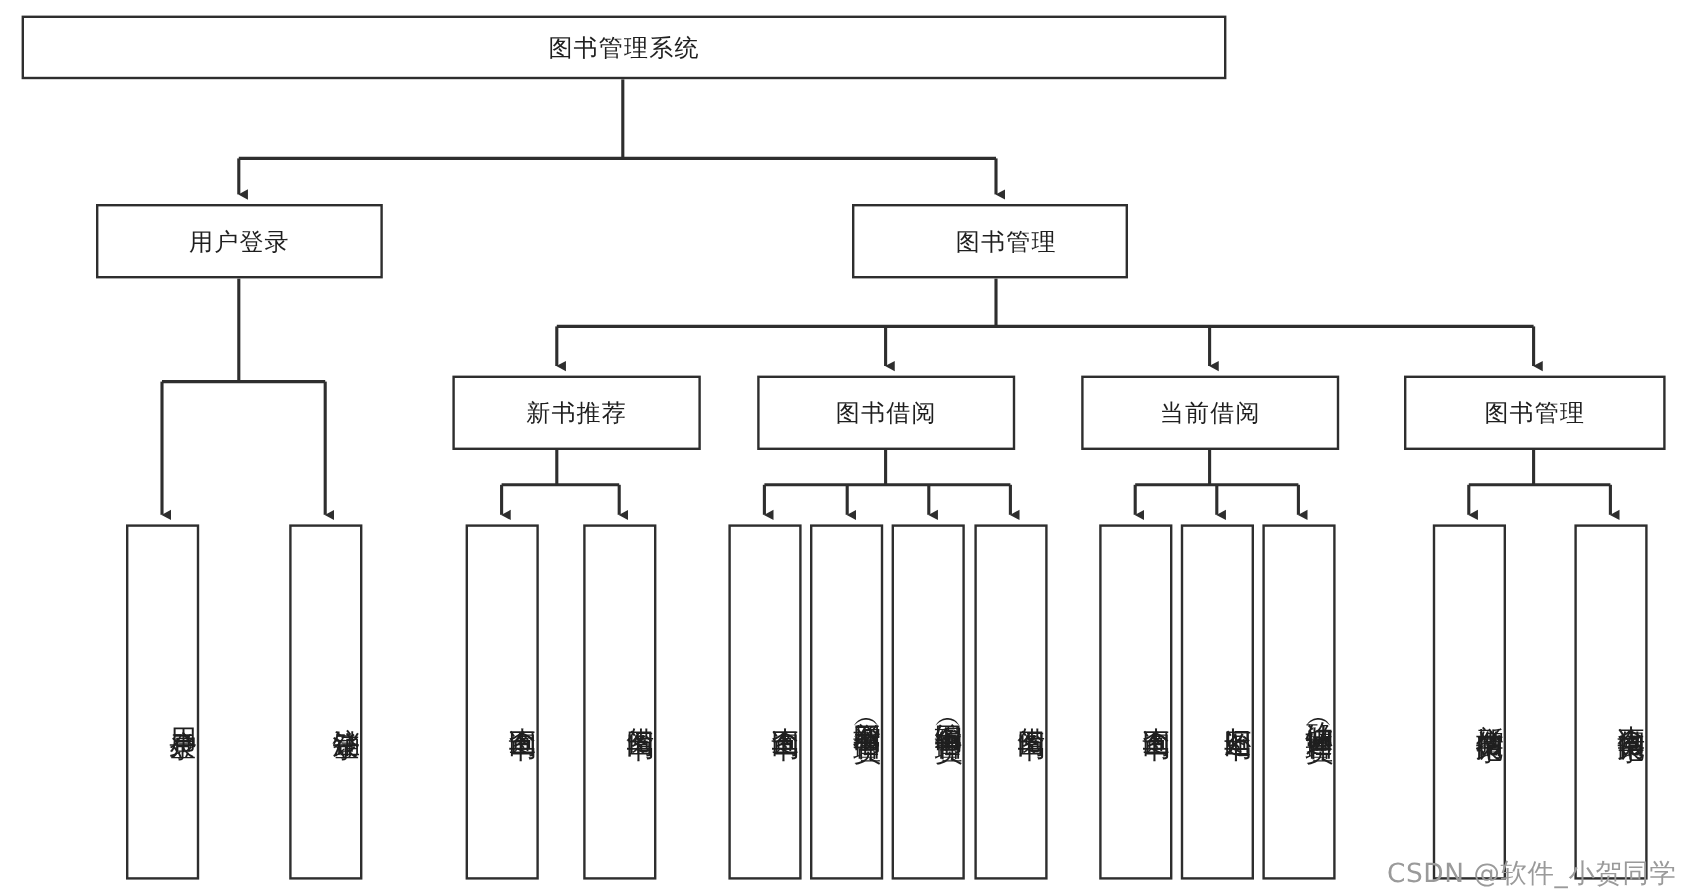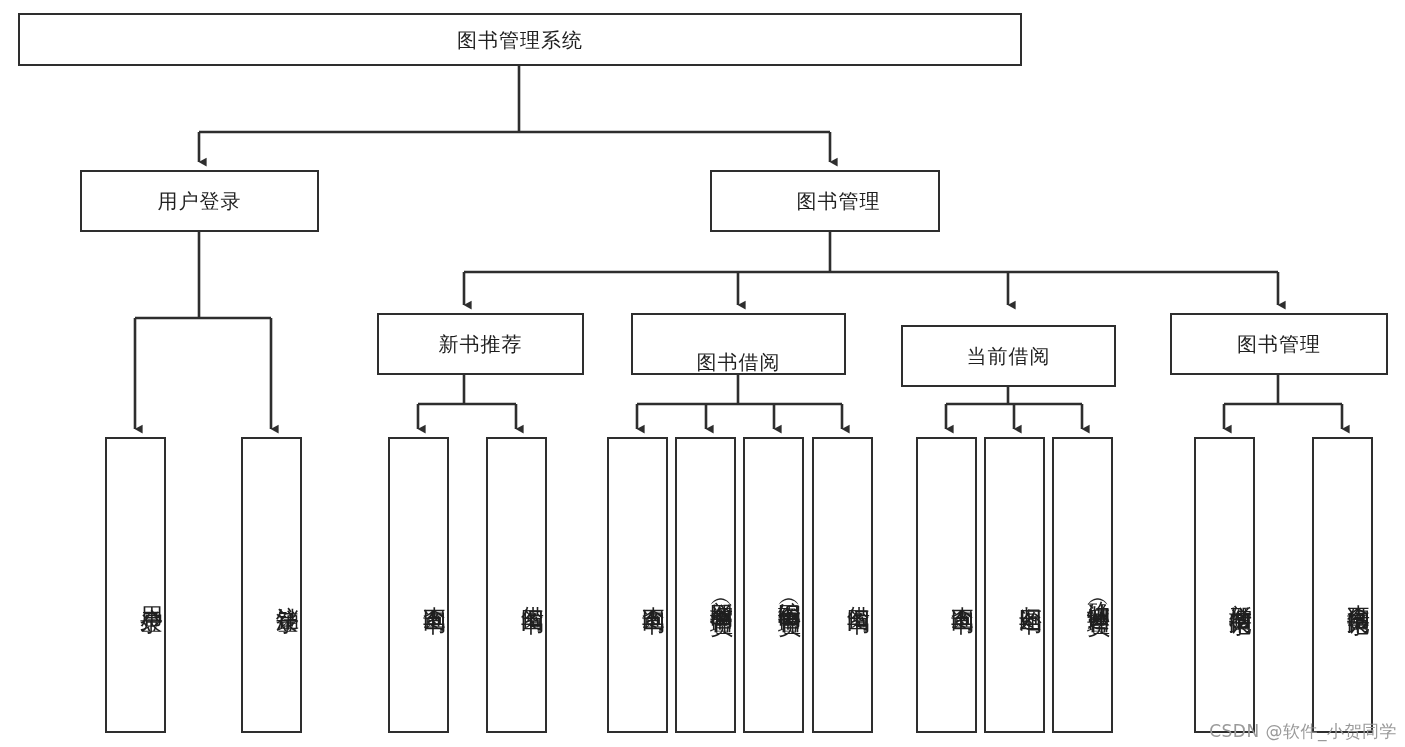--- a/index.html
+++ b/index.html
@@ -50,21 +50,21 @@
   .node.vert .vlabel {
     writing-mode: vertical-rl;
     text-orientation: upright;
     display: block;
     white-space: nowrap;
   }
   .watermark {
     position: absolute;
     right: 8px;
     bottom: 4px;
-    font-size: 17px;
+    font-size: 22px;
     color: #9a9a9a;
     letter-spacing: 0.5px;
     white-space: nowrap;
     pointer-events: none;
   }
 </style>
 </head>
 <body>
 
 <div id="canvas">
@@ -127,24 +127,24 @@
   <div class="node horiz" style="left:80px; top:170px; width:239px; height:62px;">
     <span>用户登录</span>
   </div>
   <div class="node horiz" style="left:710px; top:170px; width:230px; height:62px;padding-left:27px;">
     <span>图书管理</span>
   </div>
 
   <div class="node horiz" style="left:361px; top:313px; width:207px; height:62px;margin-left:16px;">
     <span>新书推荐</span>
   </div>
-  <div class="node horiz" style="left:631px; top:313px; width:215px; height:62px;align-items:flex-end;">
+  <div class="node horiz" style="left:631px; top:313px; width:215px; height:62px;">
     <span>图书借阅</span>
   </div>
-  <div class="node horiz" style="left:901px; top:313px; width:215px; height:62px;margin-top:12px;">
+  <div class="node horiz" style="left:901px; top:313px; width:215px; height:62px;">
     <span>当前借阅</span>
   </div>
   <div class="node horiz" style="left:1170px; top:313px; width:218px; height:62px;">
     <span>图书管理</span>
   </div>
 
   <div class="node vert" style="left:105px; top:437px; width:61px; height:296px;">
     <span class="vlabel">用户登录</span>
   </div>
   <div class="node vert" style="left:241px; top:437px; width:61px; height:296px;">

